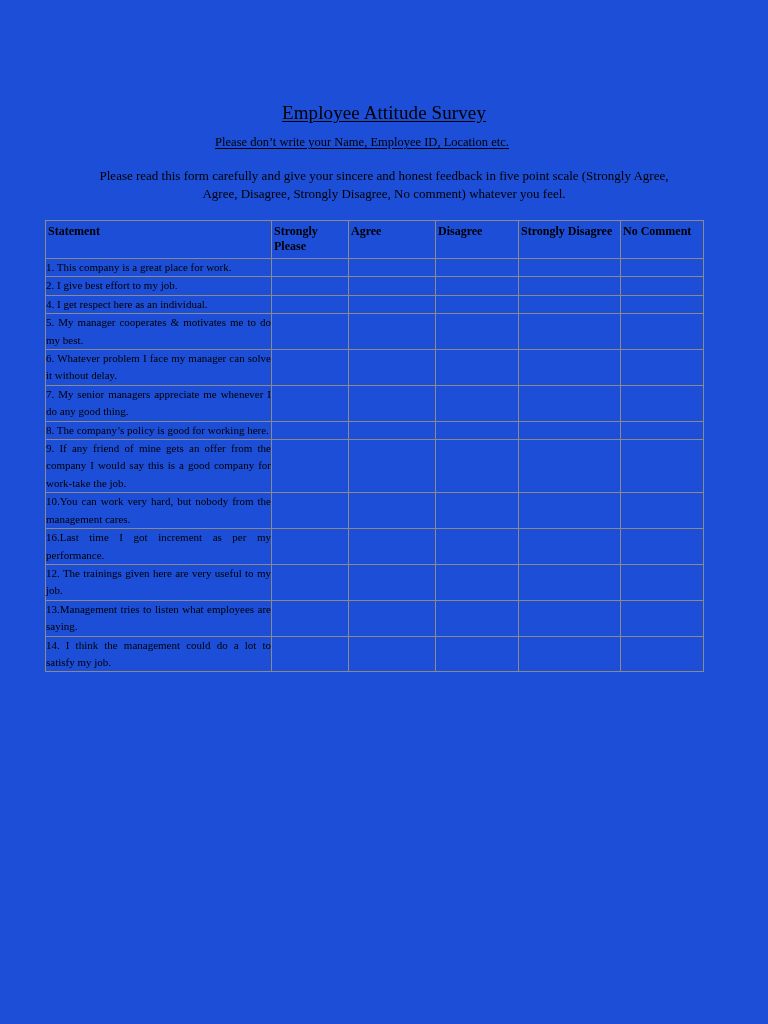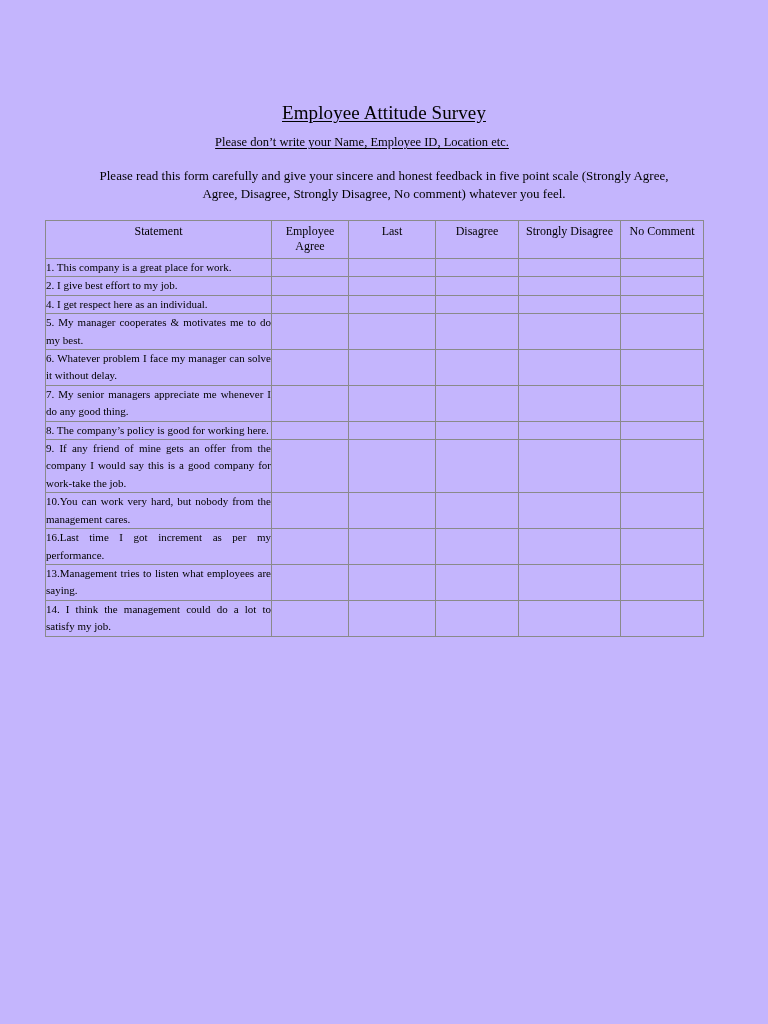--- a/index.html
+++ b/index.html
@@ -13,21 +13,21 @@
     height: 1024px;
     font-family: "Liberation Serif", "DejaVu Serif", serif;
     color: #000000;
     -webkit-font-smoothing: antialiased;
   }
 
   .page {
     position: relative;
     width: 768px;
     height: 1024px;
-    background: #c4b5fd;
+    background: #1d4ed8;
     box-sizing: border-box;
   }
 
   
   .doc-title {
     position: absolute;
     left: 0;
     top: 88px;
     width: 768px;
     text-align: center;
@@ -77,24 +77,24 @@
     width: 628px;
     table-layout: fixed;
   }
   table.survey th,
   table.survey td {
     border: 1px solid #8a8a8a;
     padding: 0;
     vertical-align: top;
   }
   table.survey th {
-    font-weight: normal;
+    font-weight: bold;
     font-size: 12px;
     line-height: 15px;
-    text-align: center;
+    text-align: left;
     padding: 3px 2px 4px 2px;
     vertical-align: top;
   }
   th.col-statement { width: 221px; }
   th.col-sa        { width: 72px;  }
   th.col-a         { width: 82px;  }
   th.col-d         { width: 78px;  }
   th.col-sd        { width: 97px;  }
   th.col-nc        { width: 78px;  }
 
@@ -119,22 +119,22 @@
 
   <div class="doc-subtitle"><span>Please don’t write your Name, Employee ID, Location etc.</span></div>
 
   <div class="doc-intro">Please read this form carefully and give your sincere and honest feedback in five point scale (Strongly Agree, Agree, Disagree, Strongly Disagree, No comment) whatever you feel.</div>
 
   <div class="survey-table-wrap">
     <table class="survey">
       <thead>
         <tr>
           <th class="col-statement">Statement</th>
-          <th class="col-sa">Employee Agree</th>
-          <th class="col-a">Last</th>
+          <th class="col-sa">Strongly Please</th>
+          <th class="col-a">Agree</th>
           <th class="col-d">Disagree</th>
           <th class="col-sd">Strongly Disagree</th>
           <th class="col-nc">No Comment</th>
         </tr>
       </thead>
       <tbody id="survey-body">
           <tr>
             <td class="statement-cell">1. This company is a great place for work.</td>
             <td class="answer-cell"></td>
             <td class="answer-cell"></td>
@@ -208,20 +208,28 @@
           </tr>
           <tr>
             <td class="statement-cell">16.Last time I got increment as per my performance.</td>
             <td class="answer-cell"></td>
             <td class="answer-cell"></td>
             <td class="answer-cell"></td>
             <td class="answer-cell"></td>
             <td class="answer-cell"></td>
           </tr>
           <tr>
+            <td class="statement-cell">12. The trainings given here are very useful to my job.</td>
+            <td class="answer-cell"></td>
+            <td class="answer-cell"></td>
+            <td class="answer-cell"></td>
+            <td class="answer-cell"></td>
+            <td class="answer-cell"></td>
+          </tr>
+          <tr>
             <td class="statement-cell">13.Management tries to listen what employees are saying.</td>
             <td class="answer-cell"></td>
             <td class="answer-cell"></td>
             <td class="answer-cell"></td>
             <td class="answer-cell"></td>
             <td class="answer-cell"></td>
           </tr>
           <tr>
             <td class="statement-cell">14. I think the management could do a lot to satisfy my job.</td>
             <td class="answer-cell"></td>

